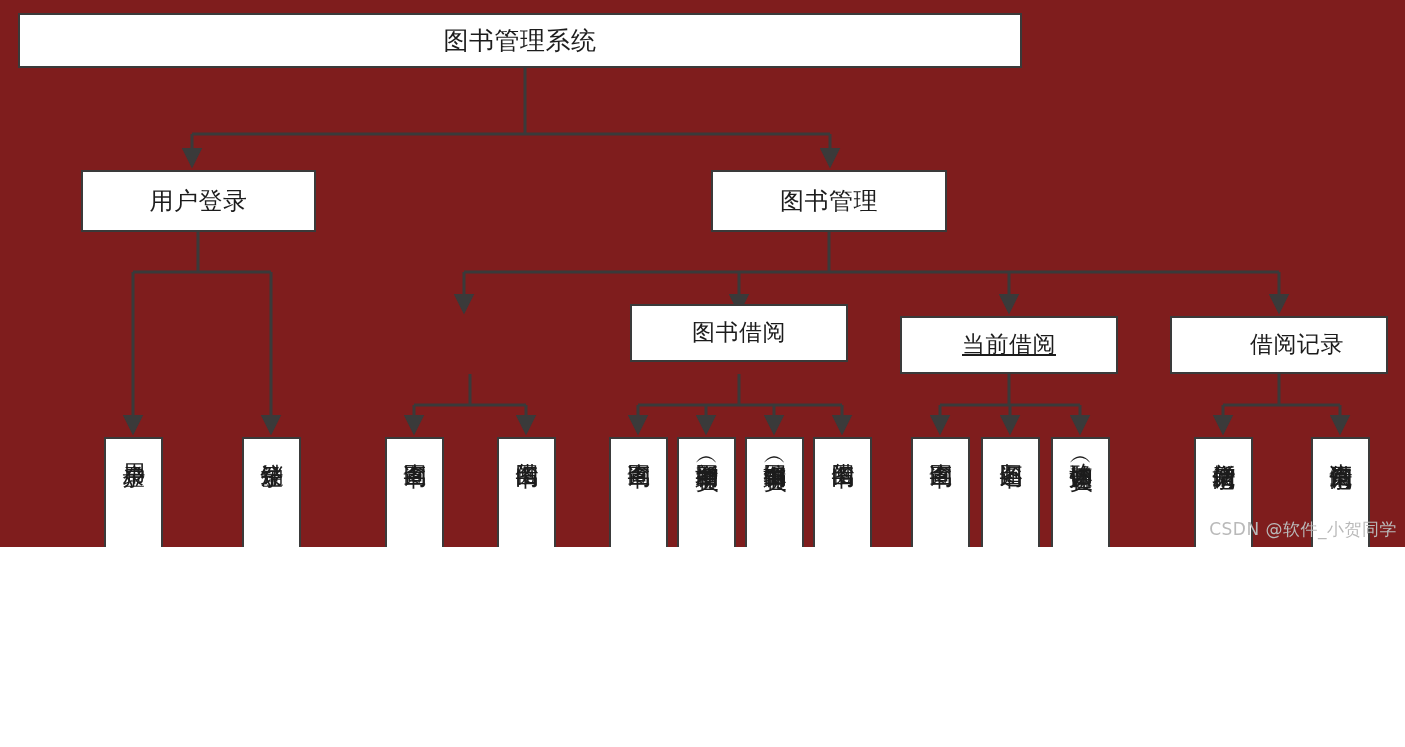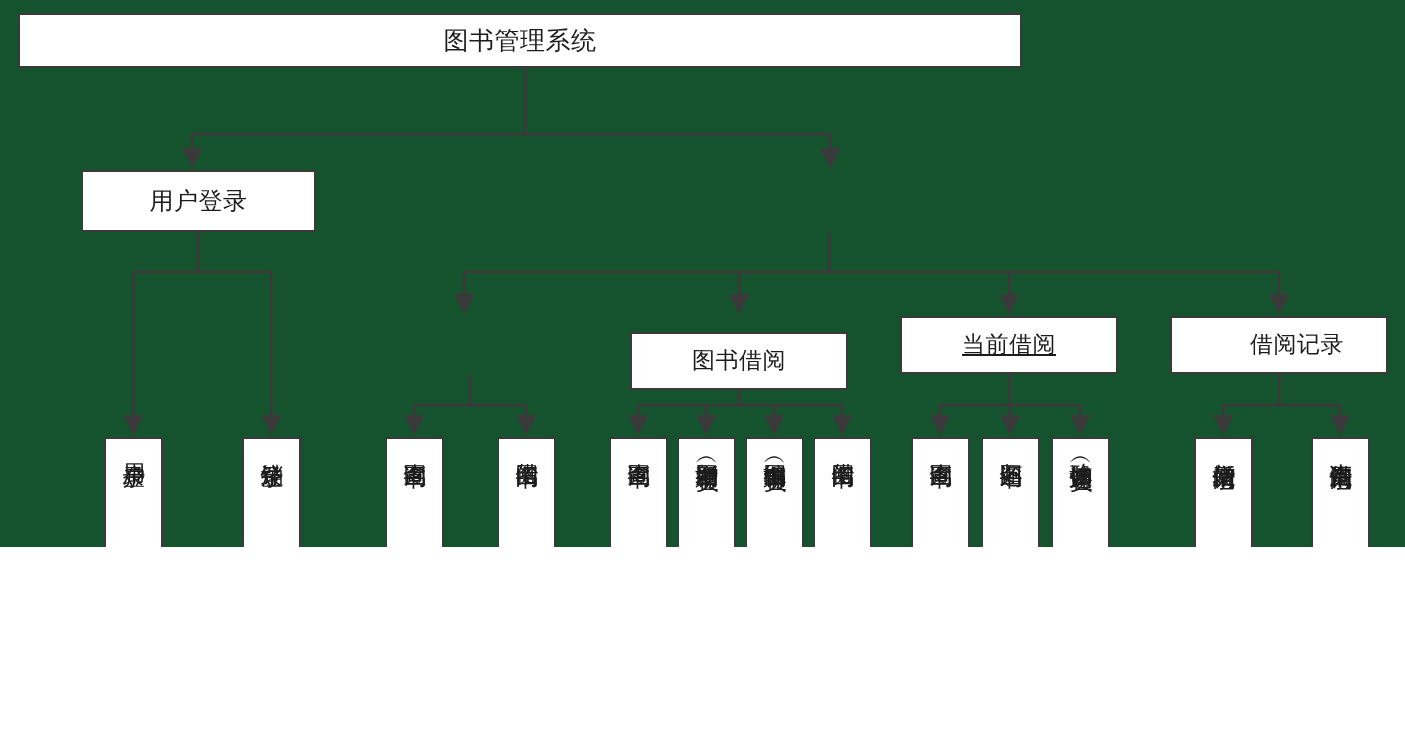--- a/index.html
+++ b/index.html
@@ -8,21 +8,21 @@
     padding: 0;
     background: #ffffff;
   }
   body {
     font-family: "DejaVu Sans", "Liberation Sans", sans-serif;
   }
   #canvas {
     position: relative;
     width: 1405px;
     height: 547px;
-    background: #14532d;
+    background: #7f1d1d;
     overflow: hidden;
   }
   #edges {
     position: absolute;
     left: 0;
     top: 0;
     width: 1405px;
     height: 747px;
   }
   .node {
@@ -127,22 +127,25 @@
     </g>
   </svg>
 
   <div class="node node-root" style="left:18px; top:13px; width:1004px; height:55px;">
     <span class="label">图书管理系统</span>
   </div>
 
   <div class="node node-l2" style="left:81px; top:170px; width:235px; height:62px;">
     <span class="label">用户登录</span>
   </div>
+  <div class="node node-l2" style="left:711px; top:170px; width:236px; height:62px;">
+    <span class="label">图书管理</span>
+  </div>
 
-  <div class="node node-l3" style="left:630px; top:332px; width:218px; height:58px;">
+  <div class="node node-l3" style="left:630px; top:304px; width:218px; height:58px;">
     <span class="label">图书借阅</span>
   </div>
   <div class="node node-l3" style="left:900px; top:316px; width:218px; height:58px;text-decoration:underline;">
     <span class="label">当前借阅</span>
   </div>
   <div class="node node-l3" style="left:1170px; top:316px; width:218px; height:58px;padding-left:36px;">
     <span class="label">借阅记录</span>
   </div>
 
   <div class="node node-leaf" style="left:104px; top:437px; width:59px; height:296px;">
@@ -182,14 +185,15 @@
     <span class="label">确认归还（管理员）</span>
   </div>
 
   <div class="node node-leaf" style="left:1194px; top:437px; width:59px; height:296px;">
     <span class="label">新增借阅记录</span>
   </div>
   <div class="node node-leaf" style="left:1311px; top:437px; width:59px; height:296px;">
     <span class="label">查询借阅记录</span>
   </div>
 
+  <div class="watermark">CSDN @软件_小贺同学</div>
 
 </div>
 
 </body></html>

